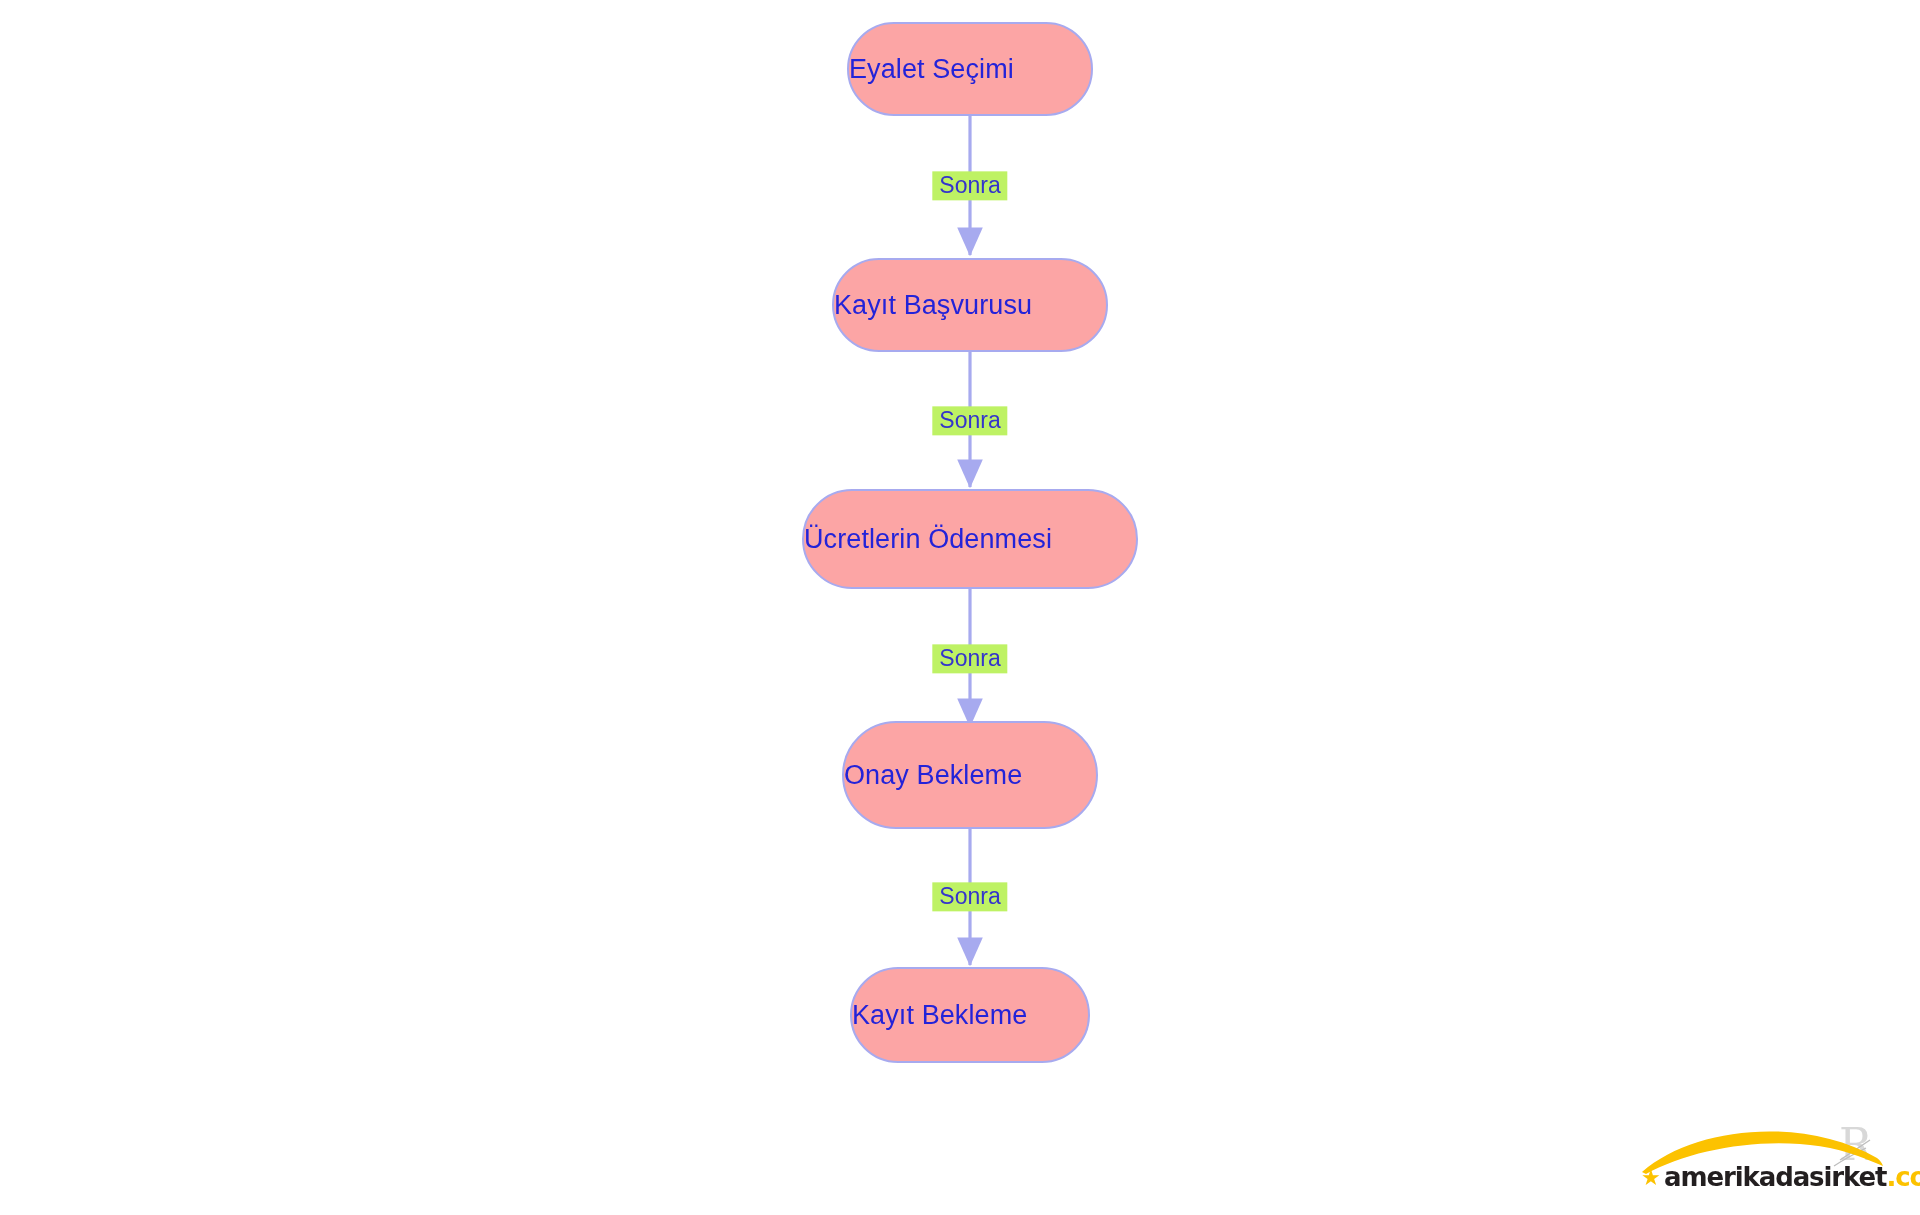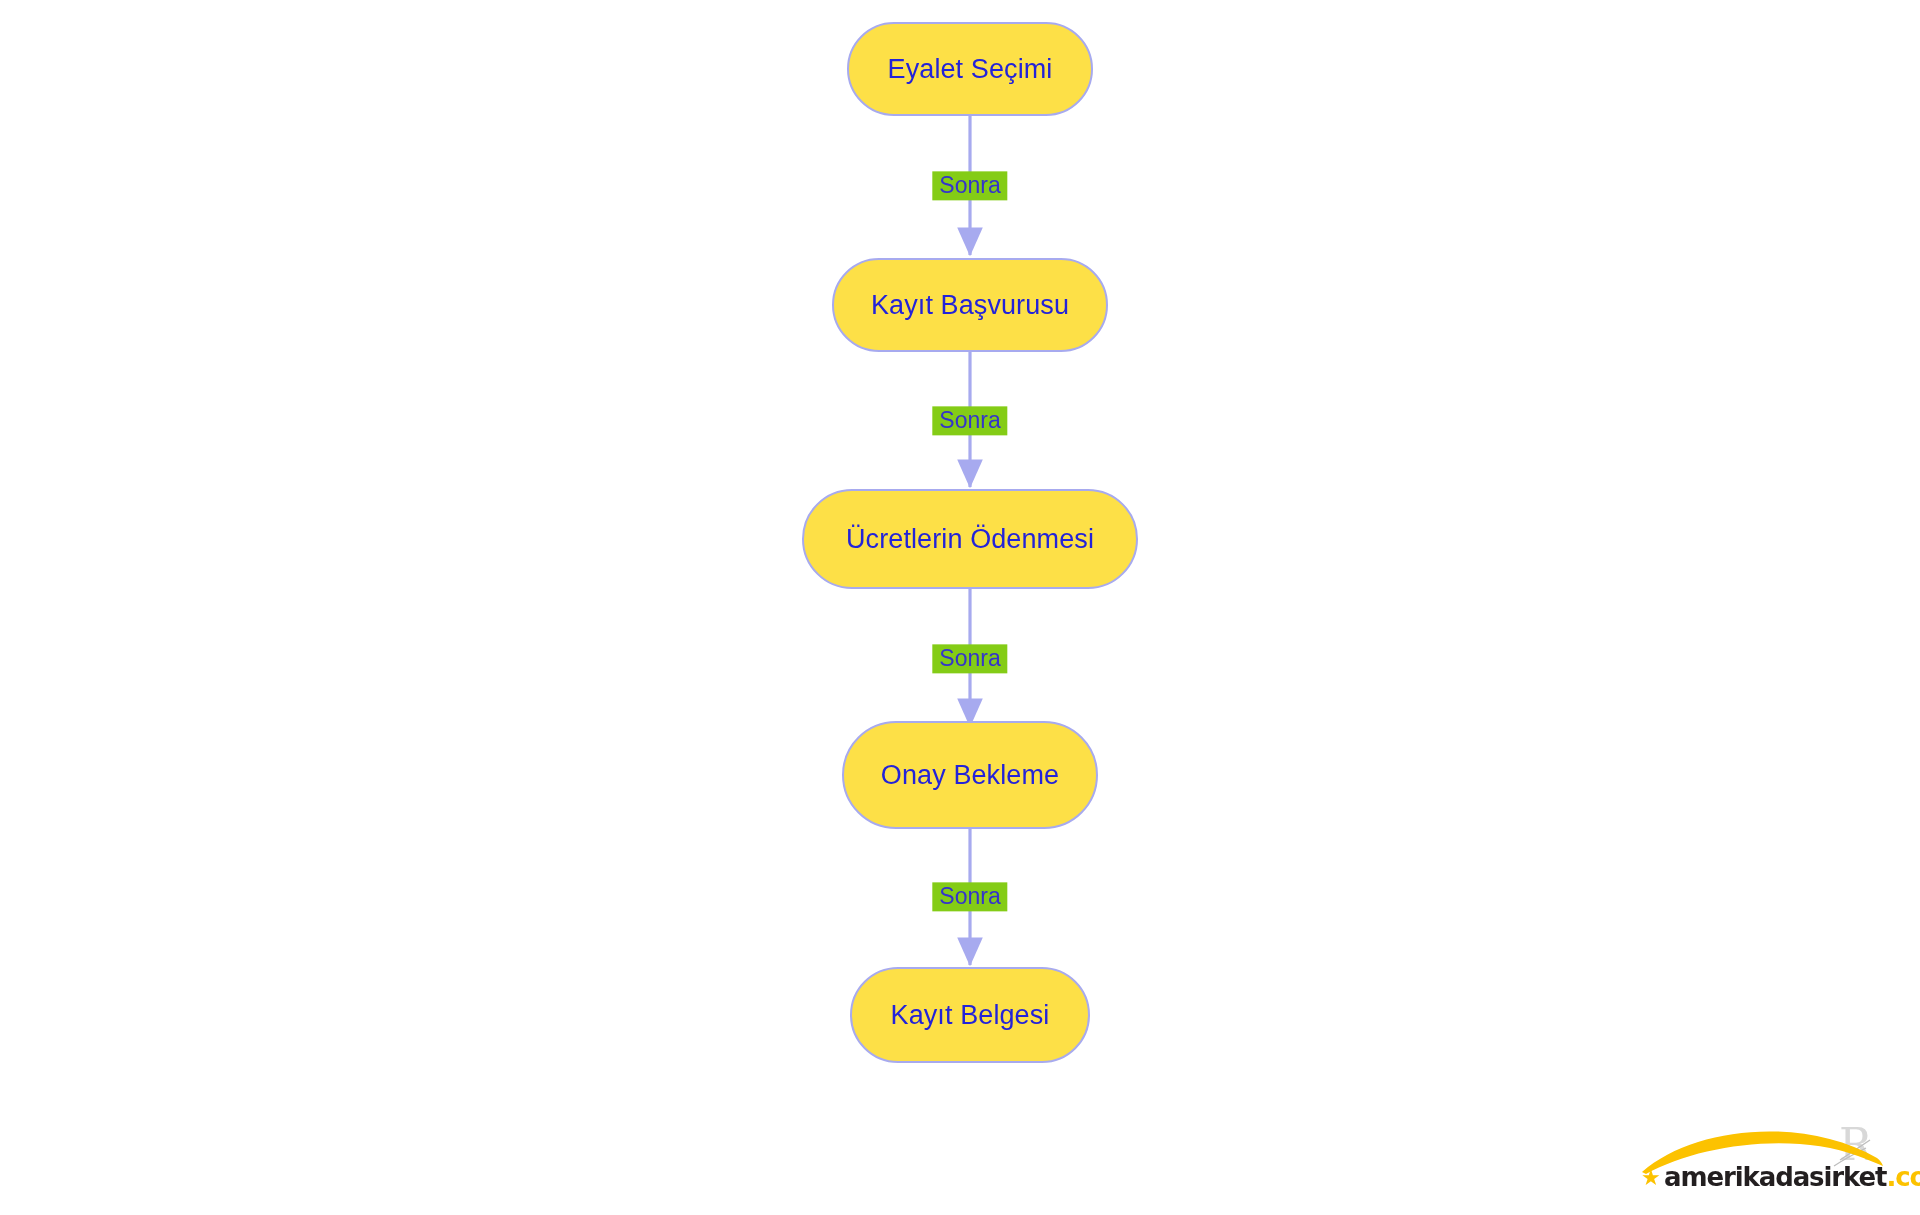--- a/index.html
+++ b/index.html
@@ -28,42 +28,41 @@
     left: 0;
     top: 0;
     width: 1920px;
     height: 1215px;
     pointer-events: none;
   }
 
   .node {
     position: absolute;
     box-sizing: border-box;
-    background: #fde047;
+    background: #fca5a5;
     border: 2px solid #a7aaef;
     border-radius: 999px;
     display: flex;
     align-items: center;
-    justify-content: center;
     transform: translate(-50%, -50%);
   }
 
   .node-label {
     color: #2323d9;
     font-size: 27px;
     font-family: "Liberation Sans", sans-serif;
     font-weight: 400;
     white-space: nowrap;
     letter-spacing: 0.1px;
   }
 
   .edge-label {
     position: absolute;
     transform: translate(-50%, -50%);
-    background: #84cc16;
+    background: #bef264;
     color: #3434cc;
     font-size: 23px;
     font-family: "Liberation Sans", sans-serif;
     white-space: nowrap;
     padding: 2px 7px;
     line-height: 1.1;
   }
 
   
   #site-logo {
@@ -125,21 +124,21 @@
 
   <div class="node" style="left:970px; top:305px; width:276px; height:94px;">
     <span class="node-label">Kayıt Başvurusu</span>
   </div>
 
   <div class="node" style="left:970px; top:775px; width:256px; height:108px;">
     <span class="node-label">Onay Bekleme</span>
   </div>
 
   <div class="node" style="left:970px; top:1015px; width:240px; height:96px;">
-    <span class="node-label">Kayıt Belgesi</span>
+    <span class="node-label">Kayıt Bekleme</span>
   </div>
 
   <div class="edge-label" style="left:970px; top:186px;">Sonra</div>
   <div class="edge-label" style="left:970px; top:421px;">Sonra</div>
   <div class="edge-label" style="left:970px; top:659px;">Sonra</div>
   <div class="edge-label" style="left:970px; top:897px;">Sonra</div>
 
 </div>
 
 <div id="site-logo">

